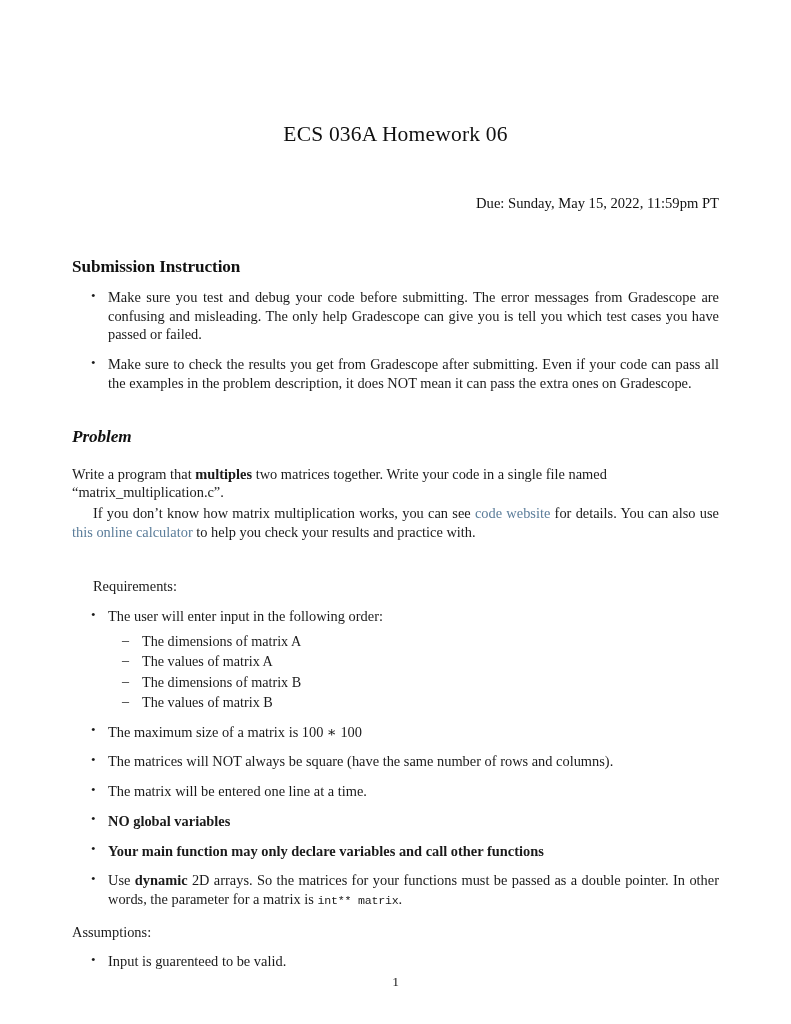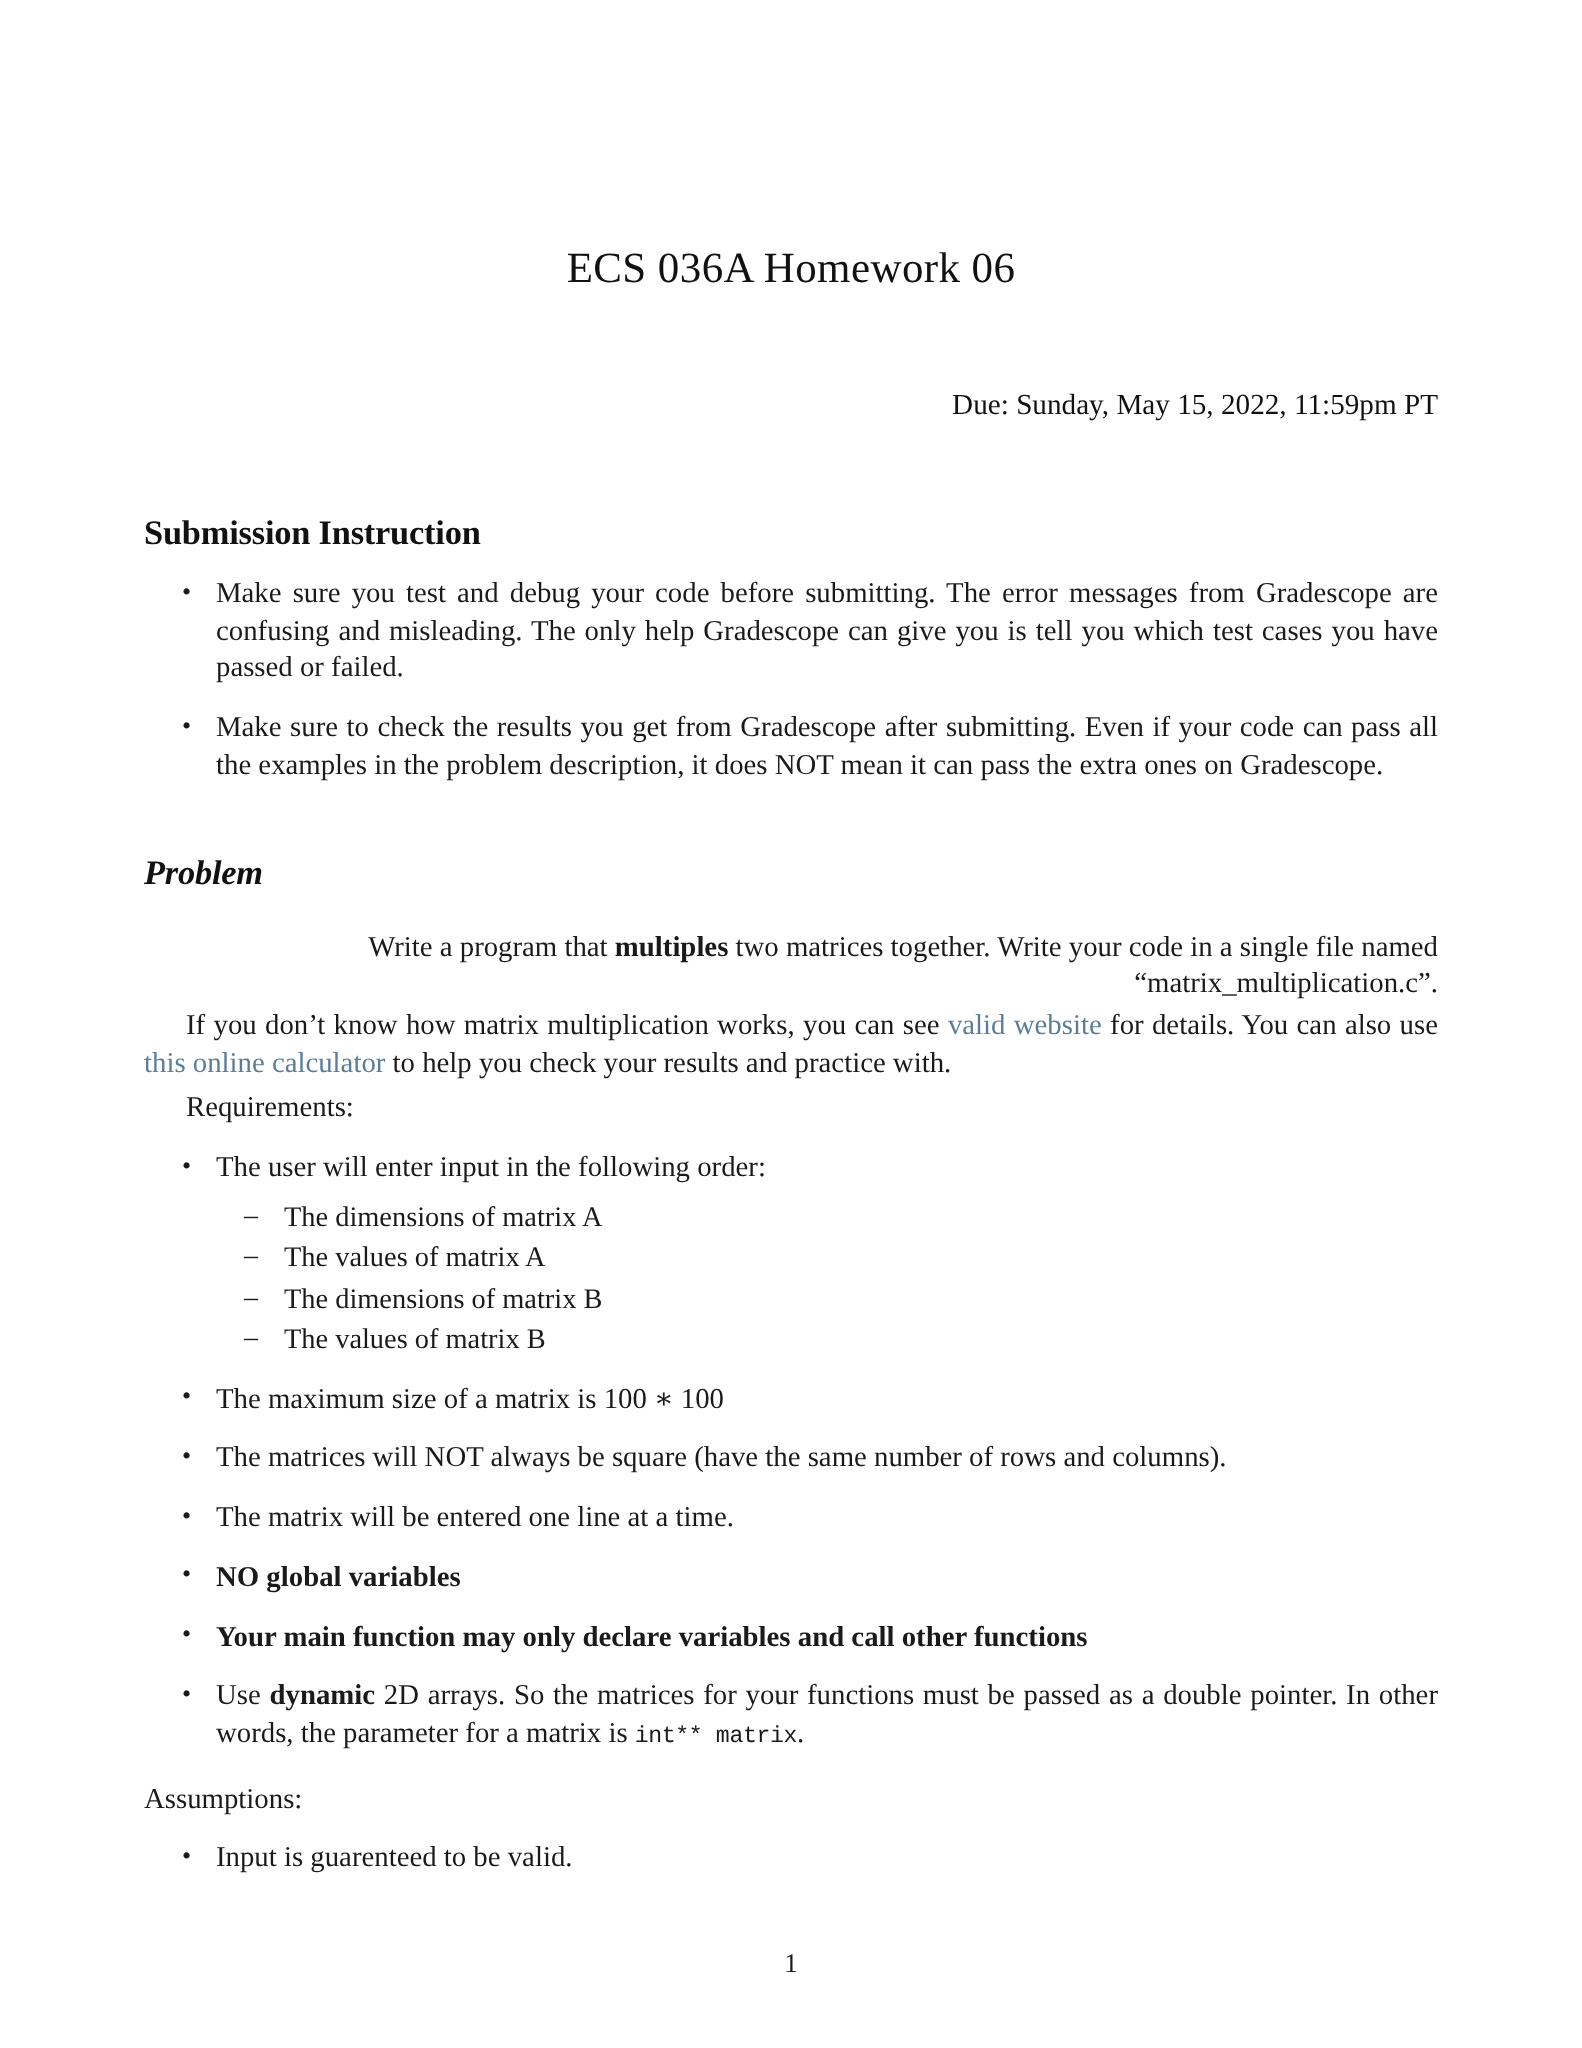--- a/index.html
+++ b/index.html
@@ -96,29 +96,30 @@
   }
   p.para {
     font-size: 14.4px;
     line-height: 1.30;
     margin: 0;
     text-align: justify;
     color: #1a1a1a;
   }
   p.first {
     padding-top: 18px;
-    text-align: right;
+    text-align: left;
   }
   p.indent {
     text-indent: 21px;
     padding-top: 2px;
   }
   p.reqline {
     text-indent: 21px;
     padding-top: 4px;
+    margin-top: 32px;
   }
   p.assumptions {
     padding-top: 14px;
     text-indent: 0;
   }
   strong { font-weight: bold; }
   a.doclink {
     color: #5b7d9a;
     text-decoration: none;
   }
@@ -152,21 +153,21 @@
 
   <ul class="bullets">
     <li>Make sure you test and debug your code before submitting. The error messages from Gradescope are confusing and misleading. The only help Gradescope can give you is tell you which test cases you have passed or failed.</li>
     <li>Make sure to check the results you get from Gradescope after submitting. Even if your code can pass all the examples in the problem description, it does NOT mean it can pass the extra ones on Gradescope.</li>
   </ul>
 
   <h2 class="section problem">Problem</h2>
 
   <p class="para first"><span>Write a program that </span><strong>multiples</strong><span> two matrices together. Write your code in a single file named “matrix_multiplication.c”.</span></p>
 
-  <p class="para indent"><span>If you don’t know how matrix multiplication works, you can see </span><a class="doclink" href="#">valid website</a><span> for details. You can also use </span><a class="doclink" href="#">this online calculator</a><span> to help you check your results and practice with.</span></p>
+  <p class="para indent"><span>If you don’t know how matrix multiplication works, you can see </span><a class="doclink" href="#">code website</a><span> for details. You can also use </span><a class="doclink" href="#">this online calculator</a><span> to help you check your results and practice with.</span></p>
 
   <p class="para reqline">Requirements:</p>
 
   <ul class="bullets outer-list">
 
     <li>
       <span>The user will enter input in the following order:</span>
       <ul class="subbullets">
         <li>The dimensions of matrix A</li>
         <li>The values of matrix A</li>

